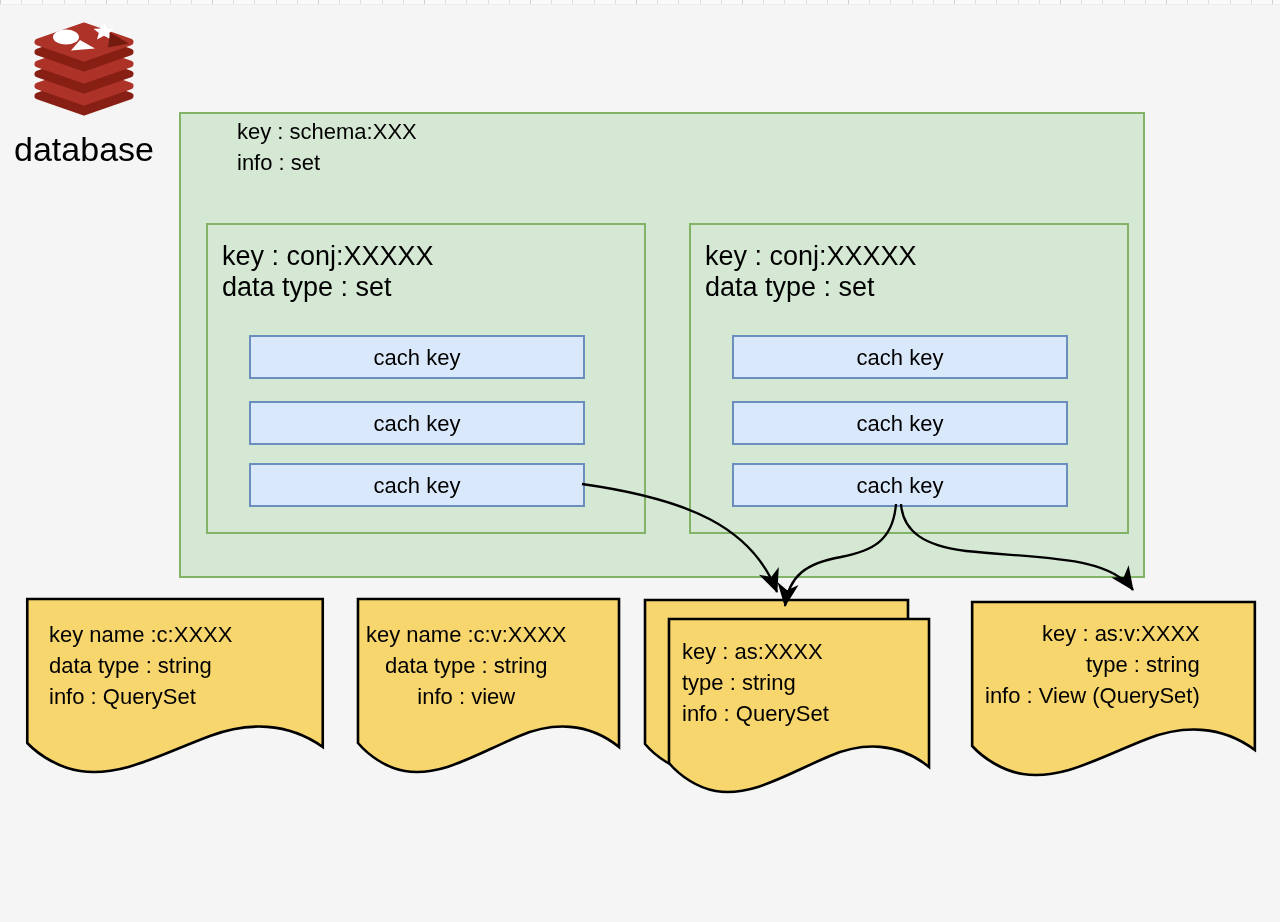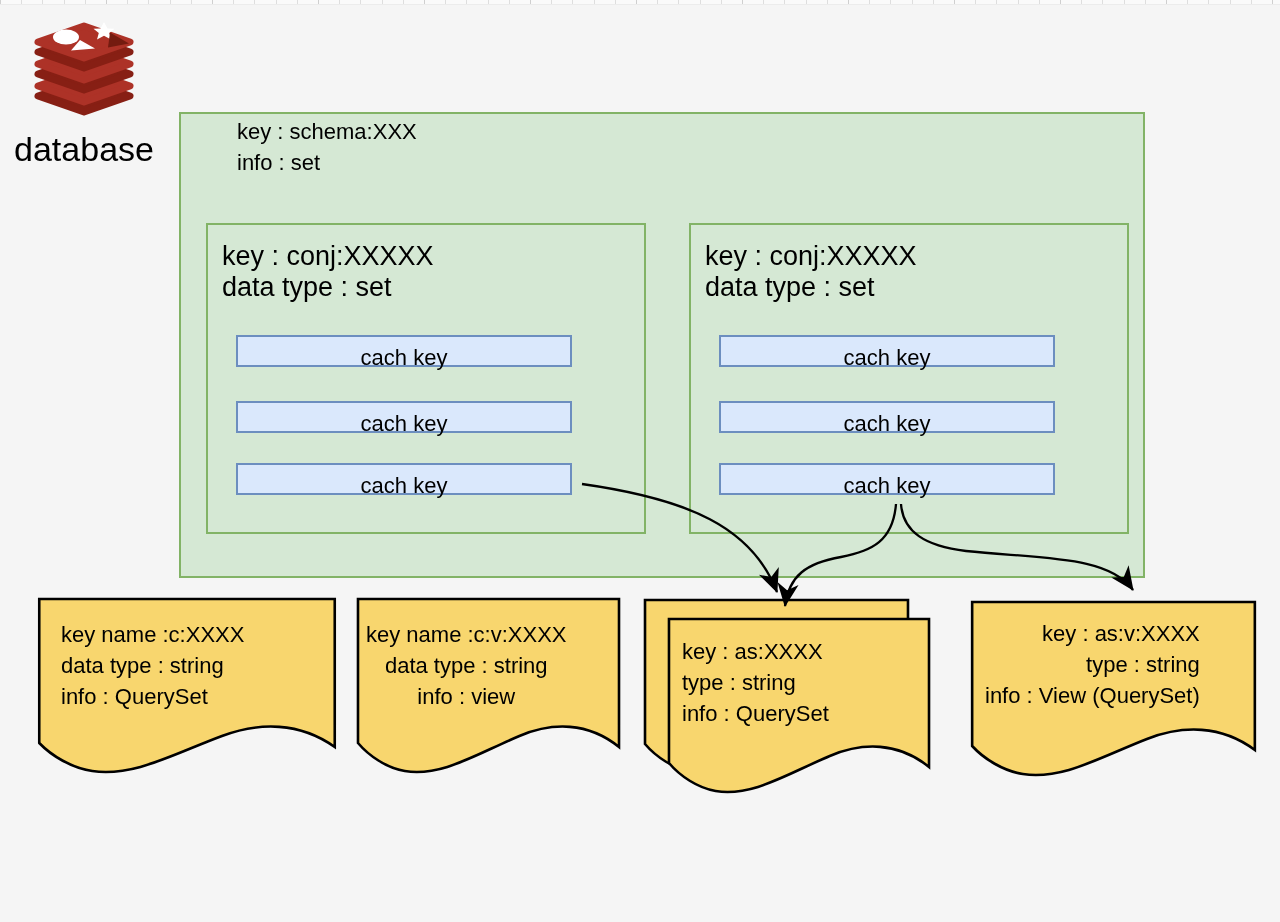--- a/index.html
+++ b/index.html
@@ -30,32 +30,32 @@
   }
   .schema-text { position:absolute; left:24px; top:2px; font-size:22px; line-height:31px;margin-left:32px; }
   .conj-box {
     position:absolute; top:109px; width:440px; height:311px;
     background:#d5e8d4; border:2px solid #82b366;
   }
   .conj-left  { left:25px; }
   .conj-right { left:508px; }
   .conj-text { position:absolute; left:14px; top:16px; font-size:27px; line-height:31px; }
   .cache-key {
-    position:absolute; left:28px; width:336px; height:32px;
+    position:absolute; left:41px; width:336px; height:44px;
     background:#dae8fc; border:2px solid #6c8ebf;
     font-size:22px; text-align:center; line-height:41px;
   }
   .ck-row1 { top:110px; } .ck-row2 { top:176px; } .ck-row3 { top:238px; }
 
   .doc { position:absolute; height:172px; }
   .doc svg.doc-shape { position:absolute; left:0; top:0; width:100%; height:100%; overflow:visible; }
   .doc svg.doc-shape path { fill:#f8d66e; stroke:#000; stroke-width:2.6; vector-effect:non-scaling-stroke; }
   .doc-text { position:absolute; font-size:22px; line-height:31px; }
 
-  .doc-function { left:37px;  top:597px; width:300px; }
+  .doc-function { left:25px;  top:597px; width:300px; }
   .doc-view     { left:356px; top:597px; width:265px;text-align:center; }
   .doc-qs-back  { left:643px; top:598px; width:267px; }
   .doc-qs       { left:667px; top:617px; width:264px; }
   .doc-vqs      { left:970px; top:600px; width:287px; }
   .doc-function .doc-text { left:24px; top:22px; }
   .doc-view     .doc-text { left:10px; top:22px; }
   .doc-qs       .doc-text { left:15px; top:19px; }
   .doc-vqs      .doc-text { left:15px; top:18px;text-align:right; }
 
   svg.arrows {

